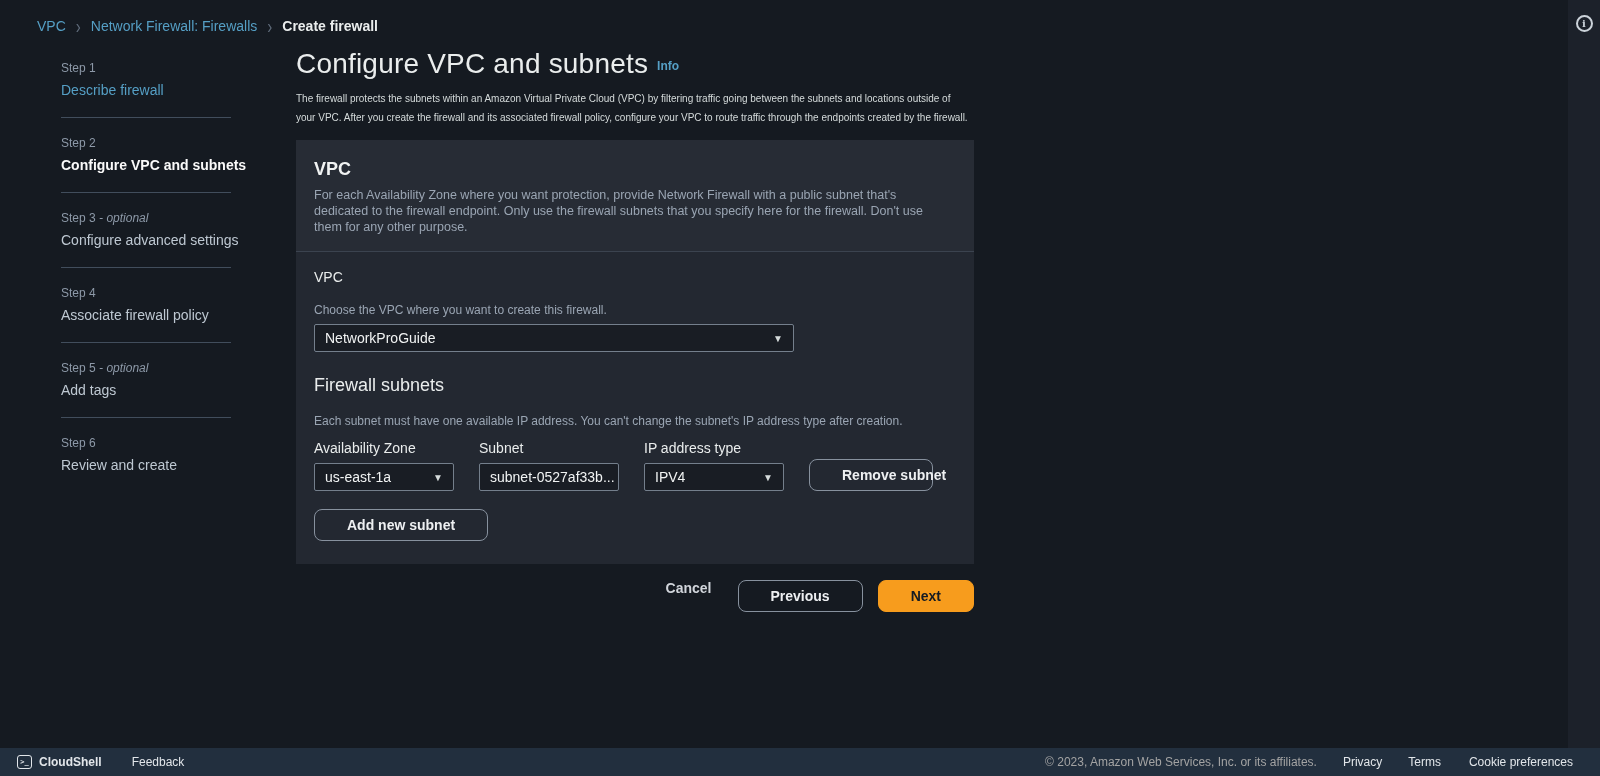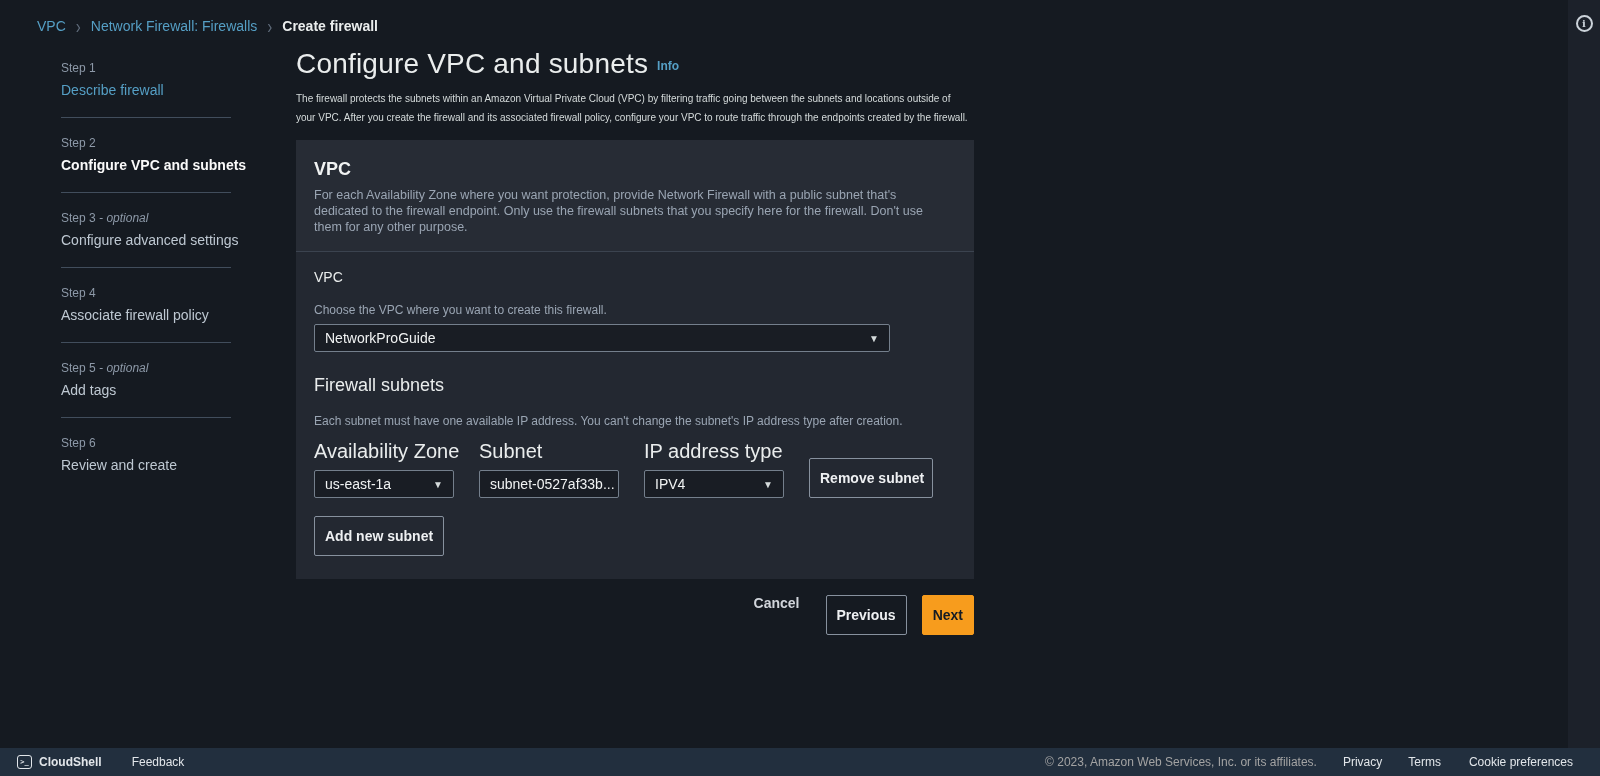--- a/index.html
+++ b/index.html
@@ -47,33 +47,33 @@
   .field-desc { font-size:12px; color:#9aa5b3; margin-top:18px; }
 
   .select {
     margin-top:7px; height:28px; background:#191d24;
     border:1px solid #747f8c; border-radius:2px;
     display:flex; align-items:center; justify-content:space-between;
     padding:0 10px; font-size:14px; color:#f1f3f3; cursor:pointer;
     white-space:nowrap; overflow:hidden;
   }
   .select .caret { font-size:10px; color:#d5dbdb; flex:none; margin-left:8px; }
-  .select--vpc { width:576px; }
+  .select--vpc { width:480px; }
   .select--cell { width:140px; }
 
   .section-heading { font-size:18px; font-weight:400; color:#eaeded; margin-top:23px; }
 
   .subnet-grid { display:grid; grid-template-columns:148px 148px 148px 124px; column-gap:17px; margin-top:12px; align-items:end; }
-  .col-label { font-size:20px; color:#eaeded; margin-bottom:0px; }
+  .col-label { font-size:14px; color:#eaeded; margin-bottom:0px; }
   .subnet-grid .select { margin-top:7px; }
 
   .btn {
-    height:40px; border:1px solid #87919e; border-radius:2px; background:transparent;
+    height:32px; border:1px solid #87919e; border-radius:8px; background:transparent;
     color:#eef0f2; font-weight:bold; font-size:14px; font-family:inherit;
-    padding:0 10px; cursor:pointer; white-space:nowrap;
+    padding:0 32px; cursor:pointer; white-space:nowrap;
   }
   .btn--primary { background:#f79c1d; border-color:#f79c1d; color:#141b24; }
   .btn--add { margin-top:18px; }
 
   
   .actions { width:678px; margin-top:16px; display:flex; justify-content:flex-end; }
   .cancel-link { font-size:14px; font-weight:bold; color:#d1d5db; text-decoration:none; cursor:pointer; }
   .actions .btn--previous { margin-left:26px; }
   .actions .btn--next { margin-left:15px; }
 

